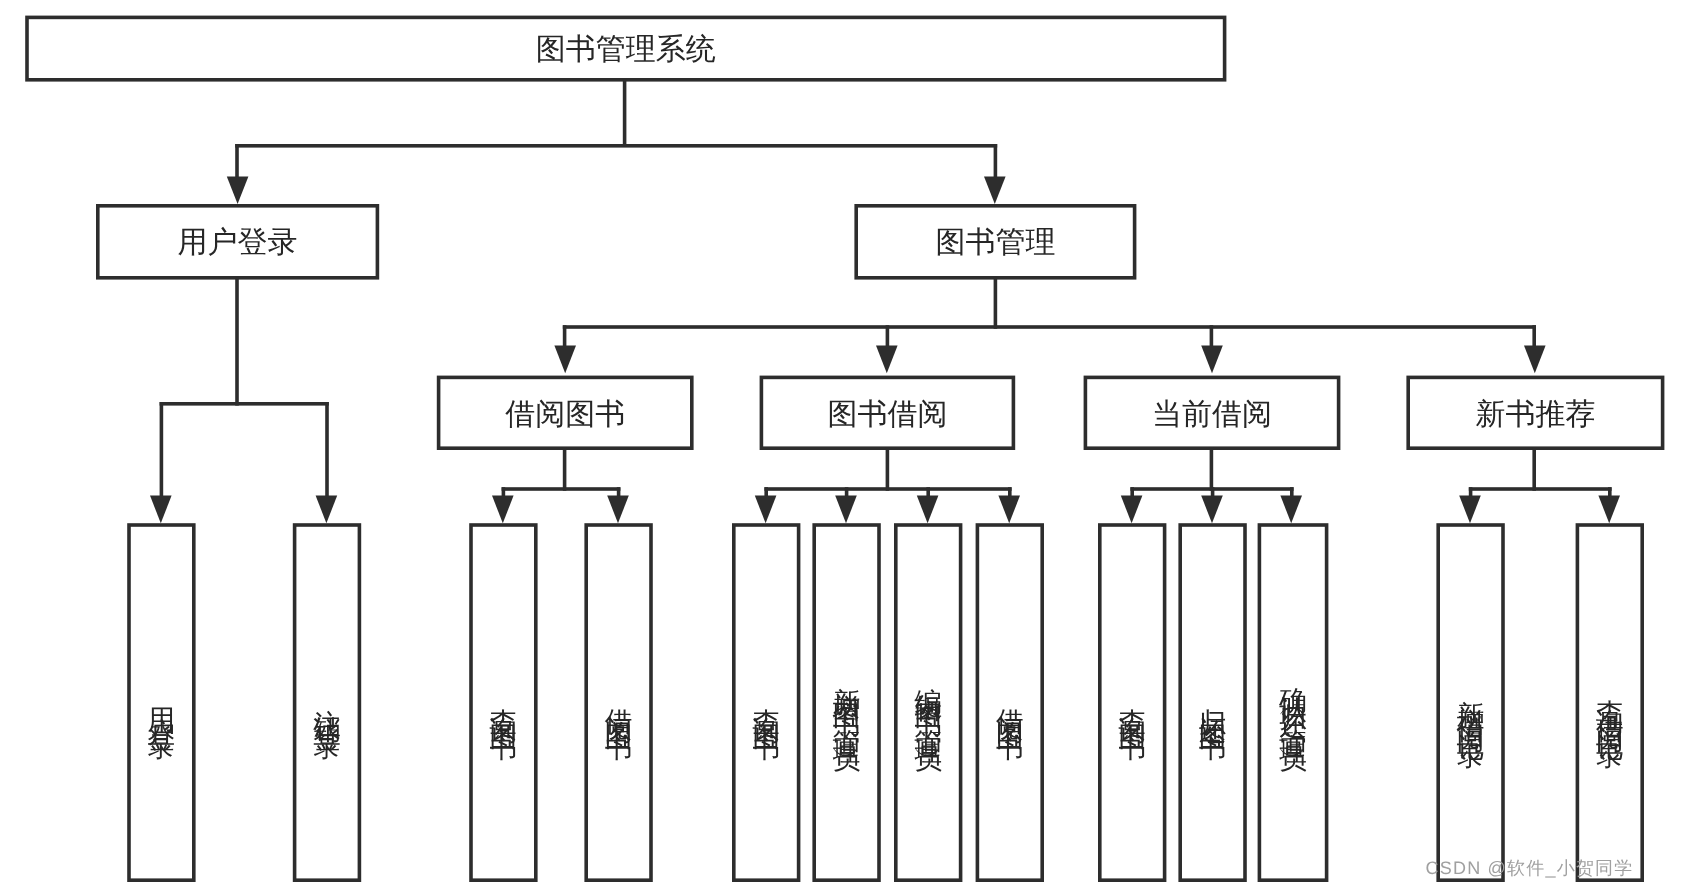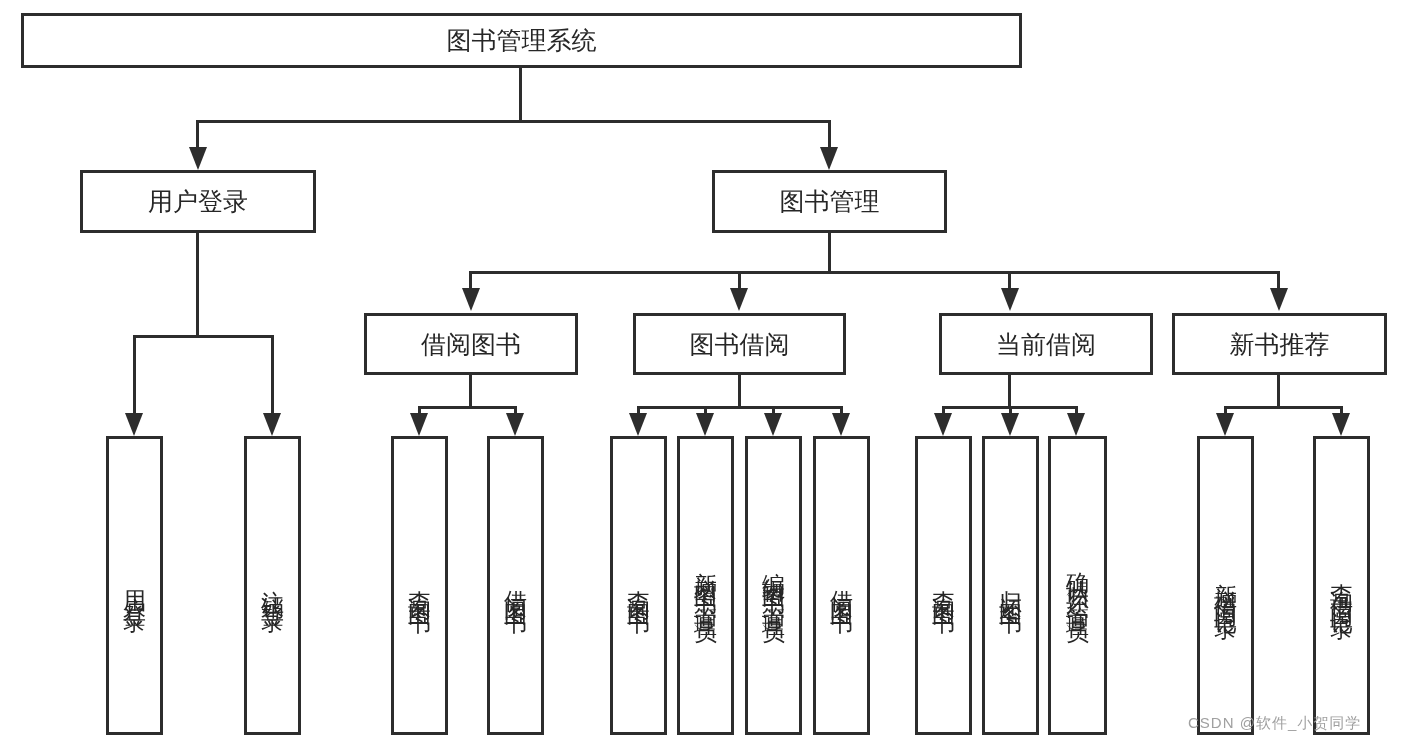--- a/index.html
+++ b/index.html
@@ -70,21 +70,21 @@
   <div class="node" style="left:21px;top:13px;width:1001px;height:55px">图书管理系统</div>
 
   <div class="node" style="left:80px;top:170px;width:236px;height:63px">用户登录</div>
 
   <div class="node" style="left:712px;top:170px;width:235px;height:63px">图书管理</div>
 
   <div class="node" style="left:364px;top:313px;width:214px;height:62px">借阅图书</div>
 
   <div class="node" style="left:633px;top:313px;width:213px;height:62px">图书借阅</div>
 
-  <div class="node" style="left:939px;top:313px;width:214px;height:62px">当前借阅</div>
+  <div class="node" style="left:903px;top:313px;width:214px;height:62px">当前借阅</div>
 
   <div class="node" style="left:1172px;top:313px;width:215px;height:62px">新书推荐</div>
 
   <div class="node v" style="left:106px;top:436px;width:57px;height:299px">用户登录</div>
 
   <div class="node v" style="left:244px;top:436px;width:57px;height:299px">注销登录</div>
 
   <div class="node v" style="left:391px;top:436px;width:57px;height:299px">查询图书</div>
 
   <div class="node v" style="left:487px;top:436px;width:57px;height:299px">借阅图书</div>

